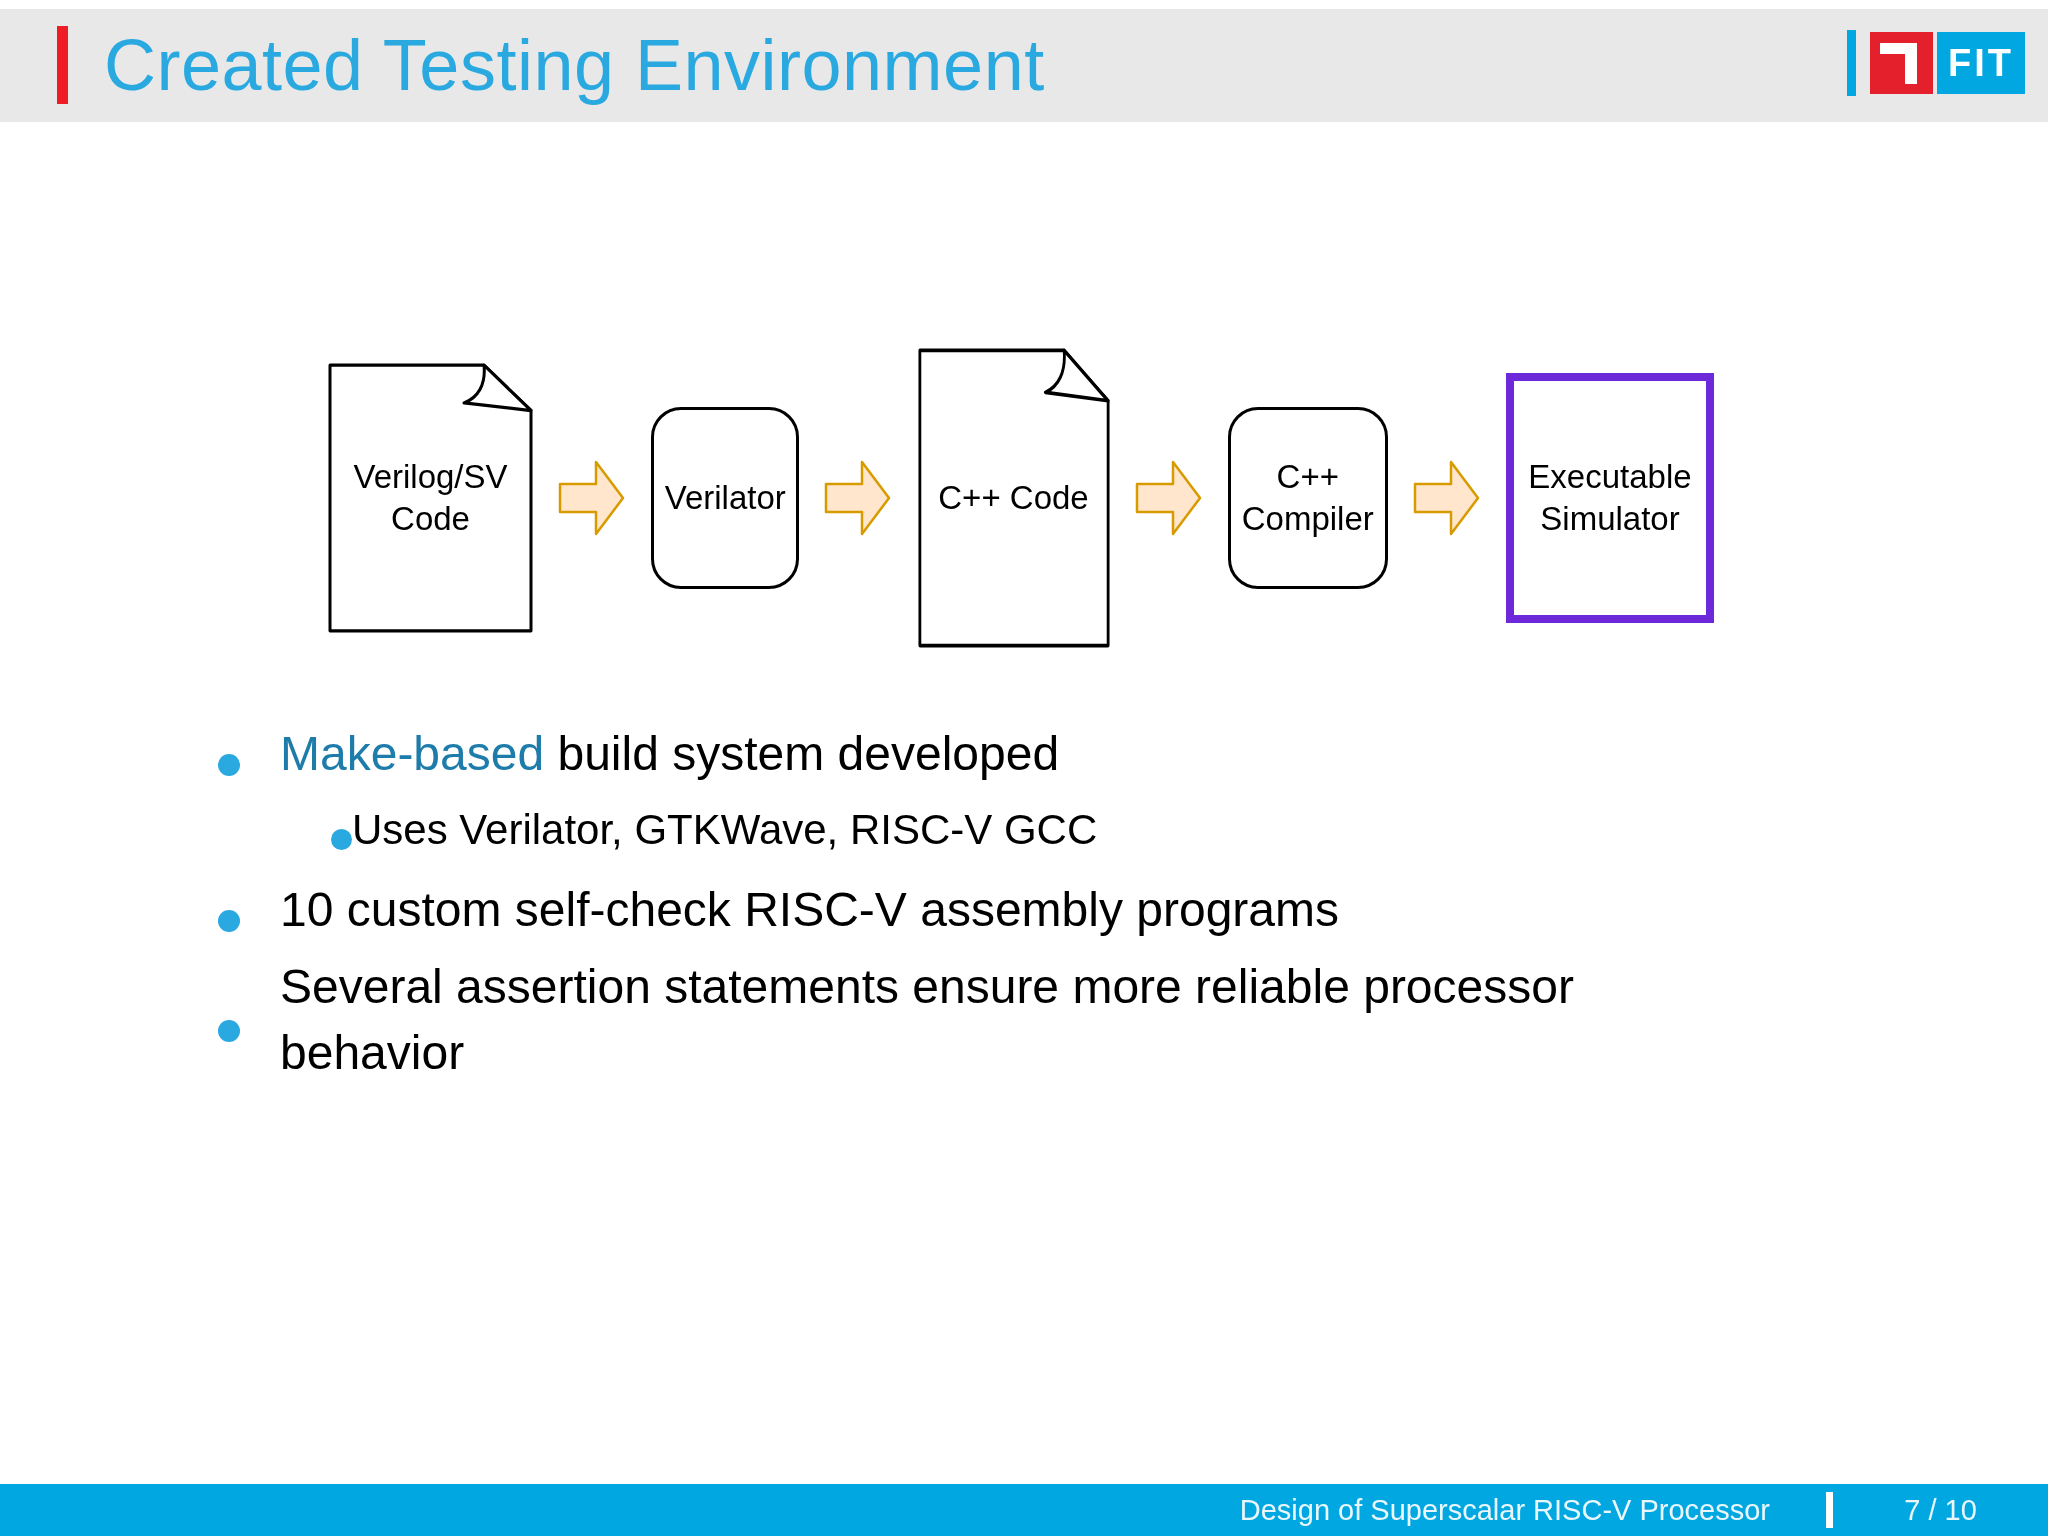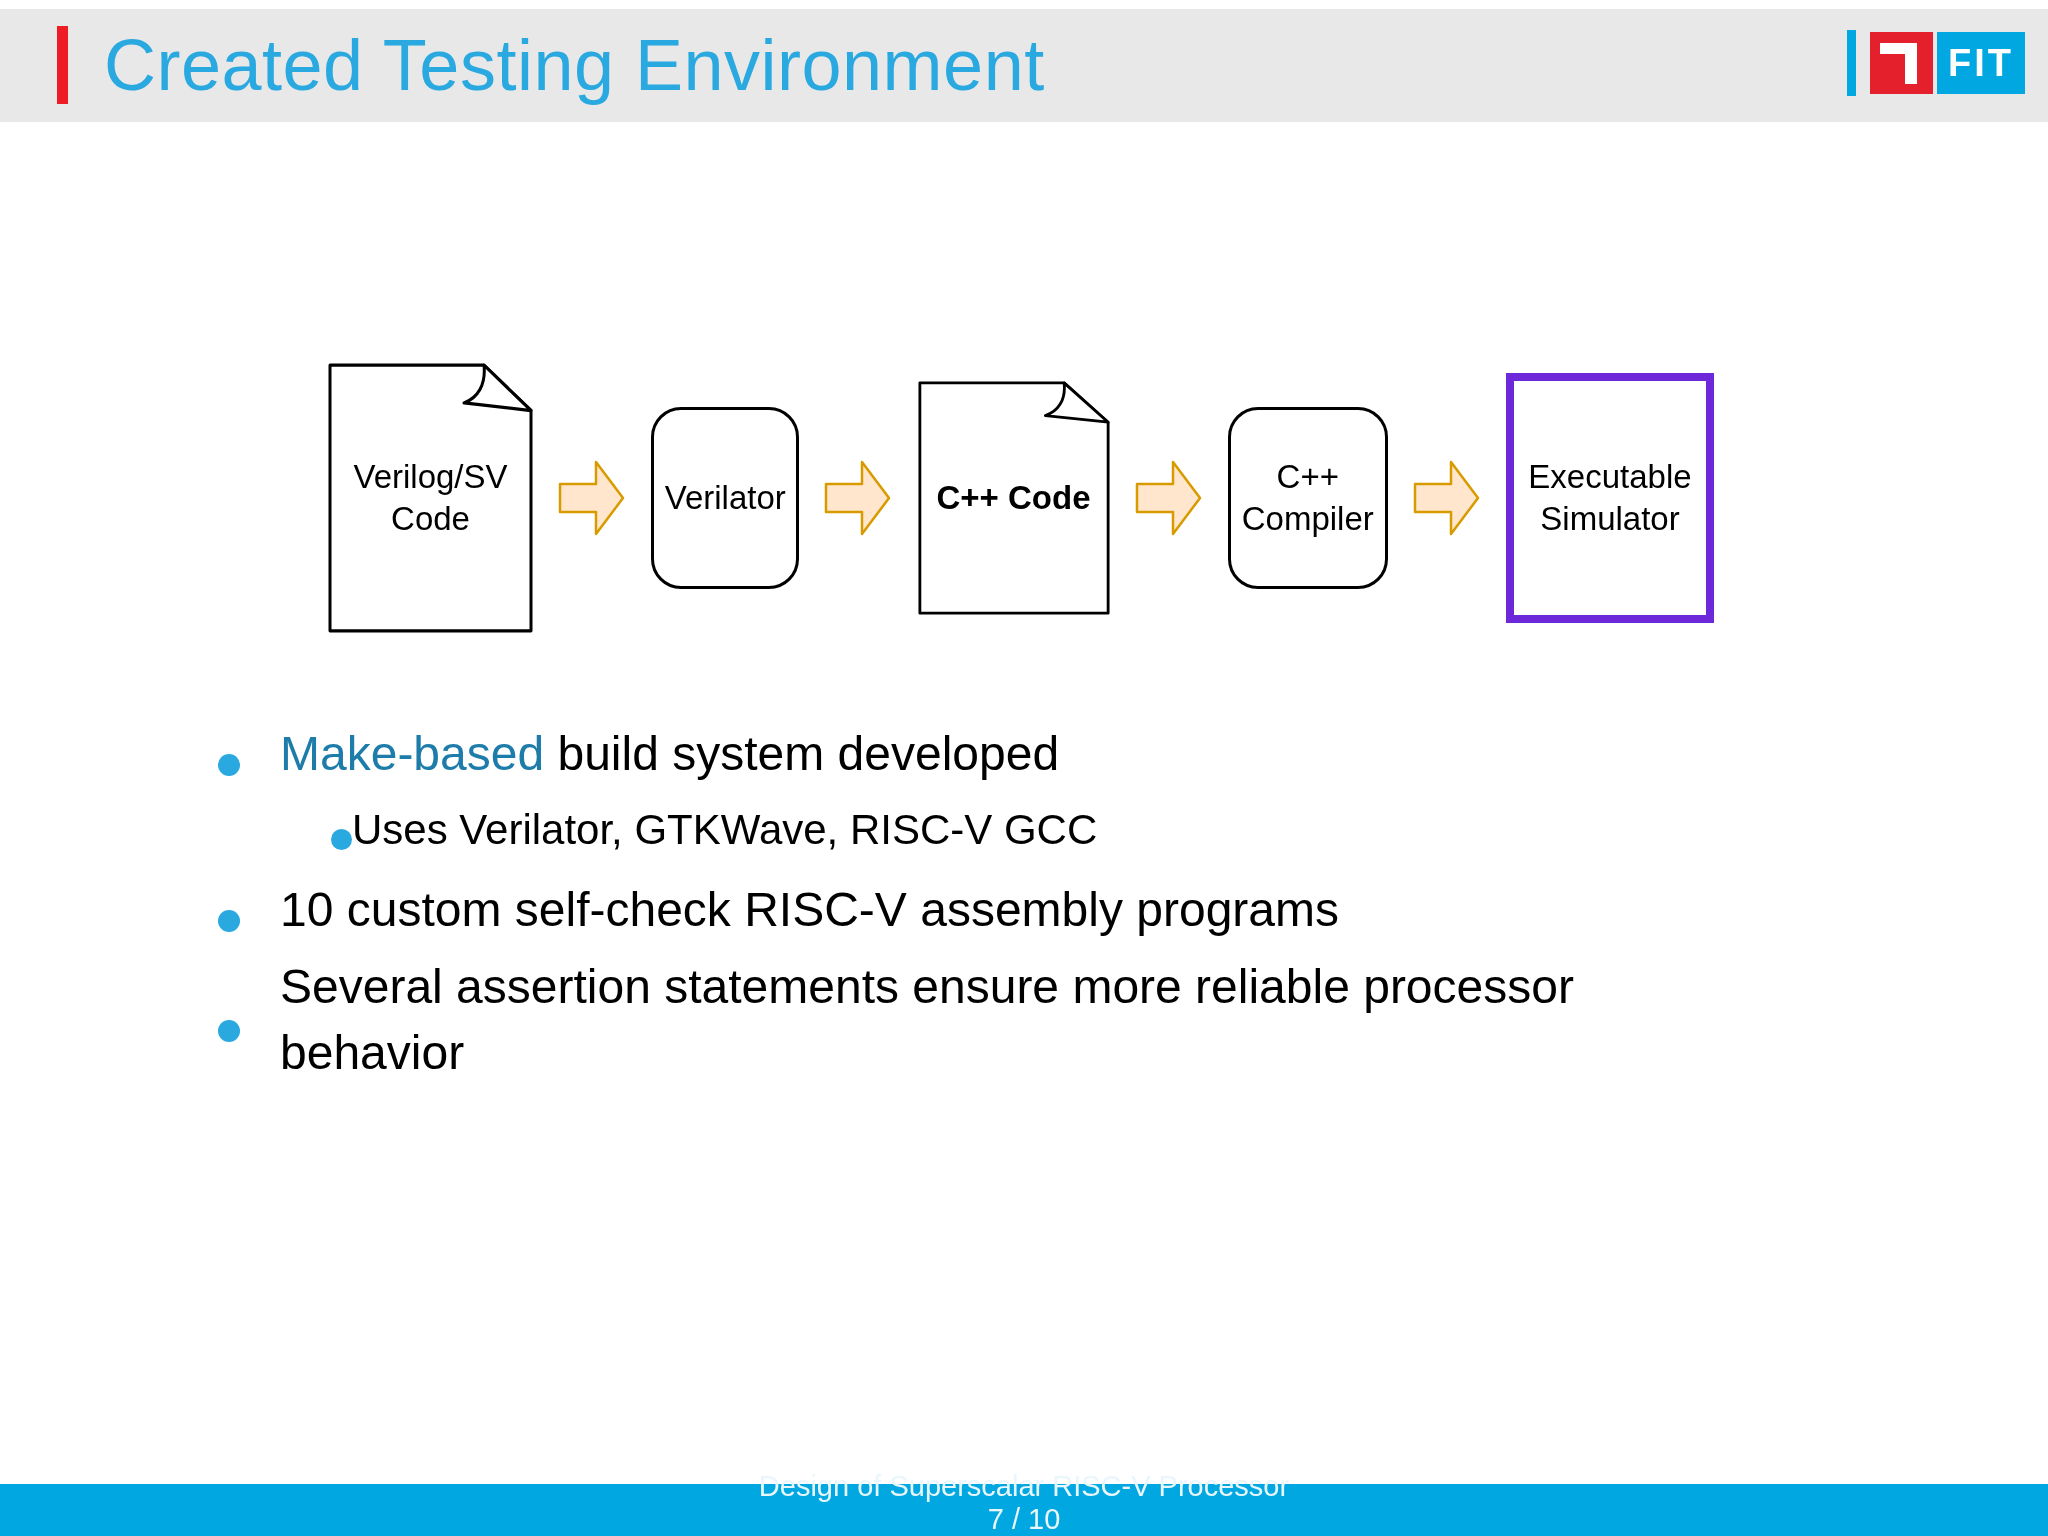--- a/index.html
+++ b/index.html
@@ -33,21 +33,21 @@
   }
   .node { position:relative; flex:none; }
   .node svg.shape { position:absolute; left:0; top:0; width:100%; height:100%; }
   .node .label {
     position:absolute; inset:0; display:flex; align-items:center; justify-content:center;
     text-align:center; font-size:33px; line-height:42px; color:#000;
     white-space:pre-line;
   }
   .n-doc1 { width:205px; height:270px; }
   .n-proc1 { width:148px; height:182px; }
-  .n-doc2 { width:192px; height:234px;font-weight:bold; }
+  .n-doc2 { width:192px; height:300px; }
   .n-proc2 { width:160px; height:182px; }
   .n-rect { width:208px; height:250px; }
   .proc { border:3px solid #000; border-radius:30px; background:#fff; box-sizing:border-box; }
   .rect { border:8px solid #6d28d9; background:#fff; box-sizing:border-box; }
   .flow-arrow { flex:none; width:68px; height:78px; }
 
   
   .bullets { position:absolute; left:218px; top:722px; width:1400px; }
   .li { display:flex; align-items:center; }
   .li .dot { flex:none; width:22px; height:22px; border-radius:50%; background:#29a9e0; }
@@ -58,21 +58,21 @@
   .lvl2 .txt { font-size:42px; line-height:56px; color:#000000; }
   .li-2 { margin-top:20px; }
   .li-3 { margin-top:12px; }
   .li-3 .txt { line-height:66px; }
   .hl { color:#1d7ca9; }
 
   
   .footer {
     position:absolute; left:0; bottom:0; width:2048px; height:52px; background:#00a7e1;
     display:flex; align-items:center; justify-content:flex-end;
-    color:#e9f7fc; font-size:29px;flex-direction:column;
+    color:#e9f7fc; font-size:29px;
   }
   .footer .f-sep { width:7px; height:36px; background:#ffffff; margin-left:56px; margin-right:0; }
   .footer .f-page { width:215px; text-align:center; }
 </style>
 </head>
 <body>
 
 <div class="slide">
 
   <div class="header">

